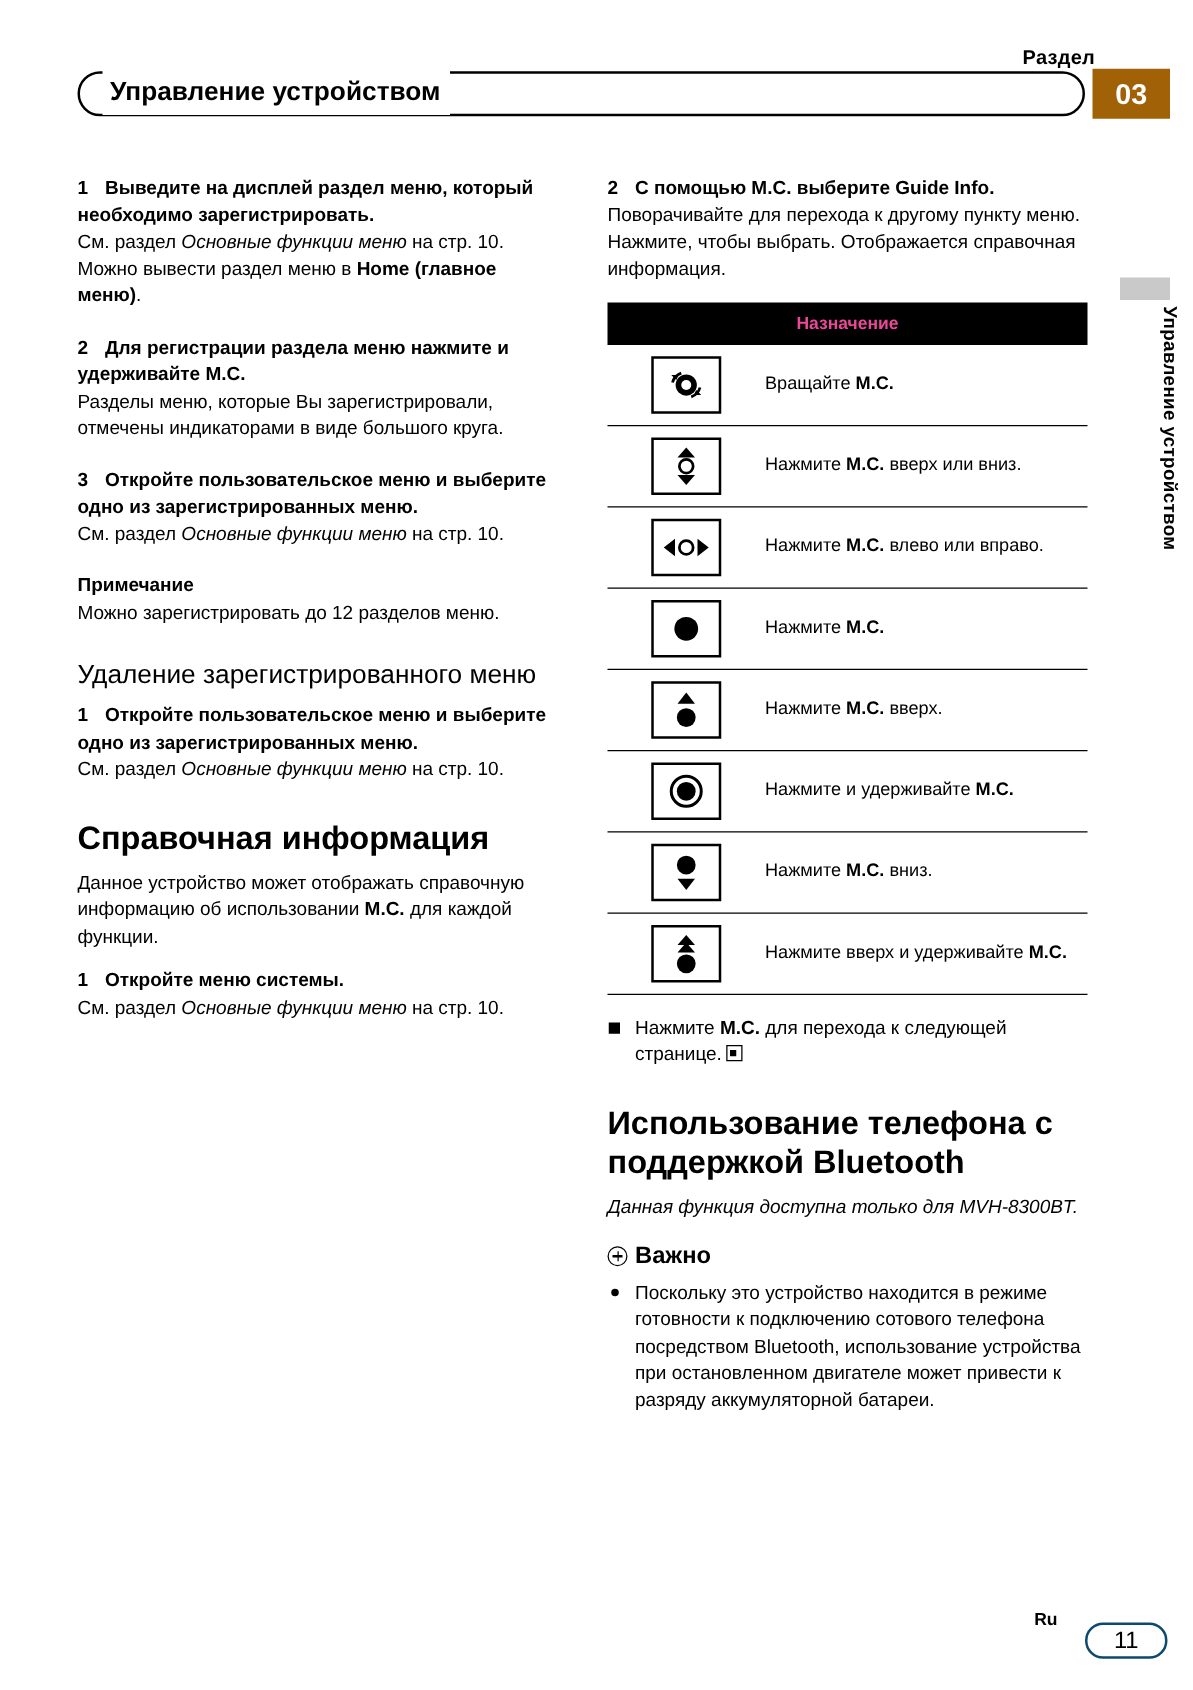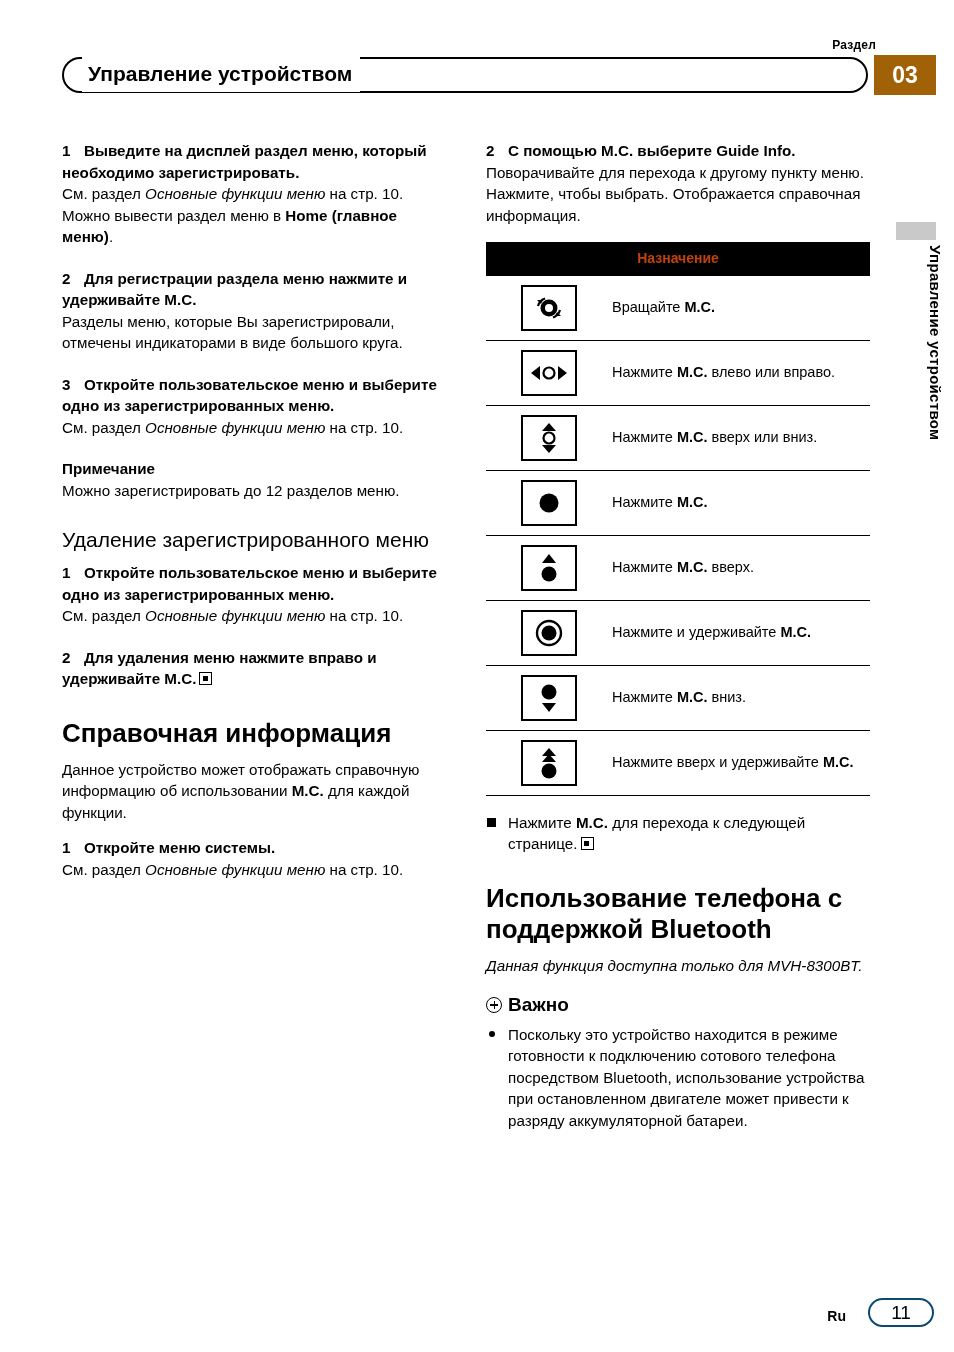--- a/index.html
+++ b/index.html
@@ -19,21 +19,21 @@
     position: relative;
     width: 954px;
     height: 1352px;
   }
 
   
   .section-tag {
     position: absolute;
     top: 38px;
     right: 78px;
-    font-size: 12px;
+    font-size: 16px;
     font-weight: bold;
     letter-spacing: 0.2px;
   }
   .chapter-box {
     position: absolute;
     top: 55px;
     right: 18px;
     width: 62px;
     height: 40px;
     background: #a16207;
@@ -148,21 +148,21 @@
   }
 
   
   .tbl {
     margin-top: 16px;
     width: 384px;
     border-collapse: collapse;
   }
   .tbl th {
     background: #000000;
-    color: #c2410c;
+    color: #ec4899;
     font-size: 14px;
     font-weight: bold;
     padding: 6px 0;
     text-align: center;
   }
   .tbl td {
     border-bottom: 1.5px solid #000000;
     vertical-align: middle;
     font-size: 14.5px;
     line-height: 19px;
@@ -242,21 +242,21 @@
     position: absolute;
     left: 6.5px; top: 3px;
     width: 1.5px; height: 8px;
     background: #000;
   }
 
   
   .footer-ru {
     position: absolute;
     right: 108px;
-    bottom: 28px;
+    bottom: 49px;
     font-size: 14px;
     font-weight: bold;
   }
   .footer-page {
     position: absolute;
     right: 20px;
     bottom: 25px;
     width: 66px;
     height: 29px;
     border: 2px solid #0c4a6e;
@@ -312,23 +312,20 @@
 
     <h2 class="sub">Удаление зарегистрированного меню</h2>
 
     <p class="step">
       <span class="num">1</span><span>Откройте пользовательское меню и выберите одно из зарегистрированных меню.</span>
     </p>
     <p class="body-para">
       <span>См. раздел </span><em>Основные функции меню</em><span> на стр. 10.</span>
     </p>
 
-    <p class="step gap-lg">
-      <span class="num">2</span><span>Для удаления меню нажмите вправо и удерживайте M.C.</span><span class="square-end"></span>
-    </p>
 
     <h1 class="major">Справочная информация</h1>
     <p class="body-para">
       <span>Данное устройство может отображать справочную информацию об использовании </span><b>M.C.</b><span> для каждой функции.</span>
     </p>
 
     <p class="step gap-md">
       <span class="num">1</span><span>Откройте меню системы.</span>
     </p>
     <p class="body-para">
@@ -363,44 +360,44 @@
           </span>
         </td>
         <td class="desc-cell">
           <span>Вращайте </span><b>M.C.</b><span></span>
         </td>
       </tr>
 
       <tr>
         <td class="icon-cell">
           <span class="icon-frame">
+            <svg width="36" height="34" viewBox="0 0 36 34">
+              <path d="M18 2 L25 10 L11 10 Z" fill="#000"></path>
+              <path d="M18 32 L25 24 L11 24 Z" fill="#000"></path>
+              <circle cx="18" cy="17" r="5.5" stroke="#000" stroke-width="2.2" fill="none"></circle>
+            </svg>
+          </span>
+        </td>
+        <td class="desc-cell">
+          <span>Нажмите </span><b>M.C.</b><span> вверх или вниз.</span>
+        </td>
+      </tr>
+
+      <tr>
+        <td class="icon-cell">
+          <span class="icon-frame">
             <svg width="40" height="28" viewBox="0 0 40 28">
               <path d="M2 14 L11 7 L11 21 Z" fill="#000"></path>
               <path d="M38 14 L29 7 L29 21 Z" fill="#000"></path>
               <circle cx="20" cy="14" r="5.5" stroke="#000" stroke-width="2.2" fill="none"></circle>
             </svg>
           </span>
         </td>
         <td class="desc-cell">
           <span>Нажмите </span><b>M.C.</b><span> влево или вправо.</span>
-        </td>
-      </tr>
-
-      <tr>
-        <td class="icon-cell">
-          <span class="icon-frame">
-            <svg width="36" height="34" viewBox="0 0 36 34">
-              <path d="M18 2 L25 10 L11 10 Z" fill="#000"></path>
-              <path d="M18 32 L25 24 L11 24 Z" fill="#000"></path>
-              <circle cx="18" cy="17" r="5.5" stroke="#000" stroke-width="2.2" fill="none"></circle>
-            </svg>
-          </span>
-        </td>
-        <td class="desc-cell">
-          <span>Нажмите </span><b>M.C.</b><span> вверх или вниз.</span>
         </td>
       </tr>
 
       <tr>
         <td class="icon-cell">
           <span class="icon-frame">
             <svg width="30" height="30" viewBox="0 0 30 30">
               <circle cx="15" cy="15" r="9.5" fill="#000"></circle>
             </svg>
           </span>

